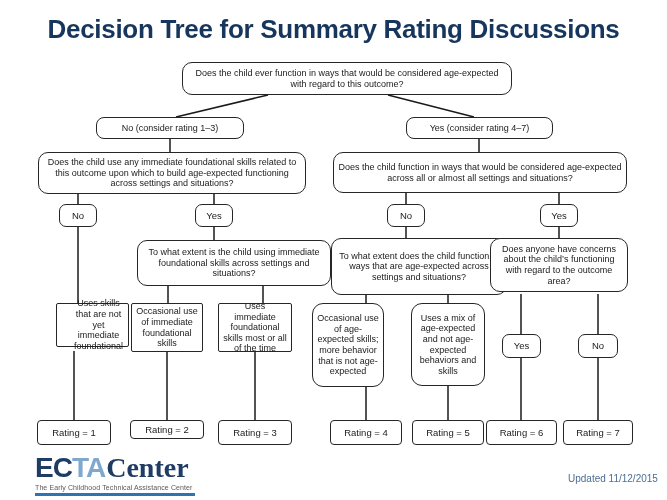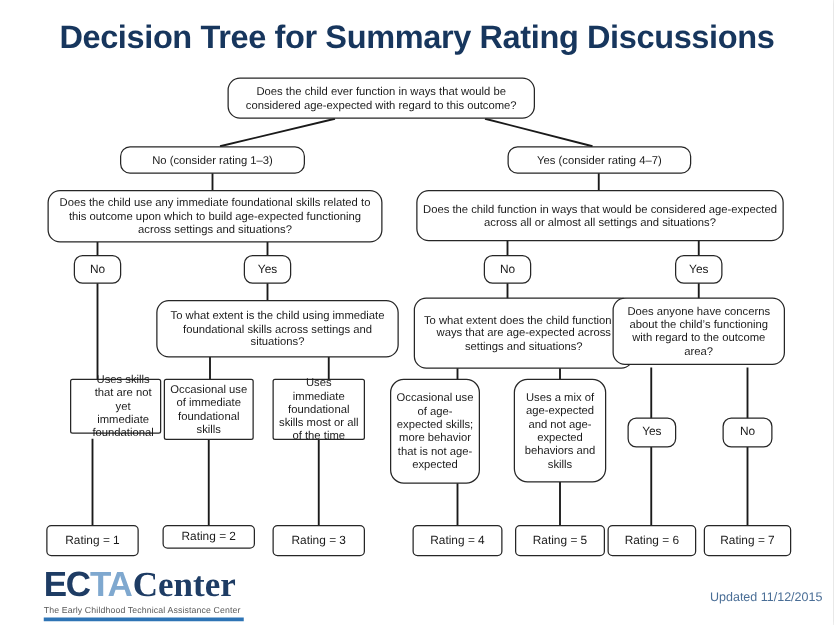--- a/index.html
+++ b/index.html
@@ -16,30 +16,30 @@
   .node{
     position:absolute;background:#fff;border:1.5px solid #262626;
     display:flex;align-items:center;justify-content:center;text-align:center;
     font-size:9px;line-height:1.18;color:#1a1a1a;padding:2px 4px;
     box-sizing:border-box;z-index:1;
   }
   .r10{border-radius:10px}.r8{border-radius:8px}.r7{border-radius:7px}
   .r11{border-radius:11px}.r4{border-radius:4px}.r2{border-radius:2px}
   .small{font-size:9.5px;}
   
-  .n-root{left:182px;top:62px;width:246px;height:33px;}
+  .n-root{left:182px;top:62px;width:330px;height:33px;}
   .n-no-branch{left:96px;top:117px;width:148px;height:22px;}
   .n-yes-branch{left:406px;top:117px;width:147px;height:22px;}
   .n-q-found{left:38px;top:152px;width:268px;height:42px;}
   .n-q-age{left:333px;top:152px;width:294px;height:41px;}
   .n-no-l{left:59px;top:204px;width:38px;height:23px;}
   .n-yes-l{left:195px;top:204px;width:38px;height:23px;}
   .n-no-r{left:387px;top:204px;width:38px;height:23px;}
   .n-yes-r{left:540px;top:204px;width:38px;height:23px;}
-  .n-ext-found{left:125px;top:240px;width:194px;height:46px;text-align:center;}
+  .n-ext-found{left:137px;top:240px;width:194px;height:46px;text-align:center;}
   .n-ext-age{left:331px;top:238px;width:176px;height:57px;}
   .n-concerns{left:490px;top:238px;width:138px;height:54px;}
   .n-out1{left:56px;top:303px;width:73px;height:44px;padding-left:16px;}
   .n-out2{left:131px;top:303px;width:72px;height:49px;}
   .n-out3{left:218px;top:303px;width:74px;height:49px;}
   .n-out4{left:312px;top:303px;width:72px;height:84px;}
   .n-out5{left:411px;top:303px;width:74px;height:83px;}
   .n-cyes{left:502px;top:334px;width:39px;height:24px;}
   .n-cno{left:578px;top:334px;width:40px;height:24px;}
   .n-r1{left:37px;top:420px;width:74px;height:25px;}

